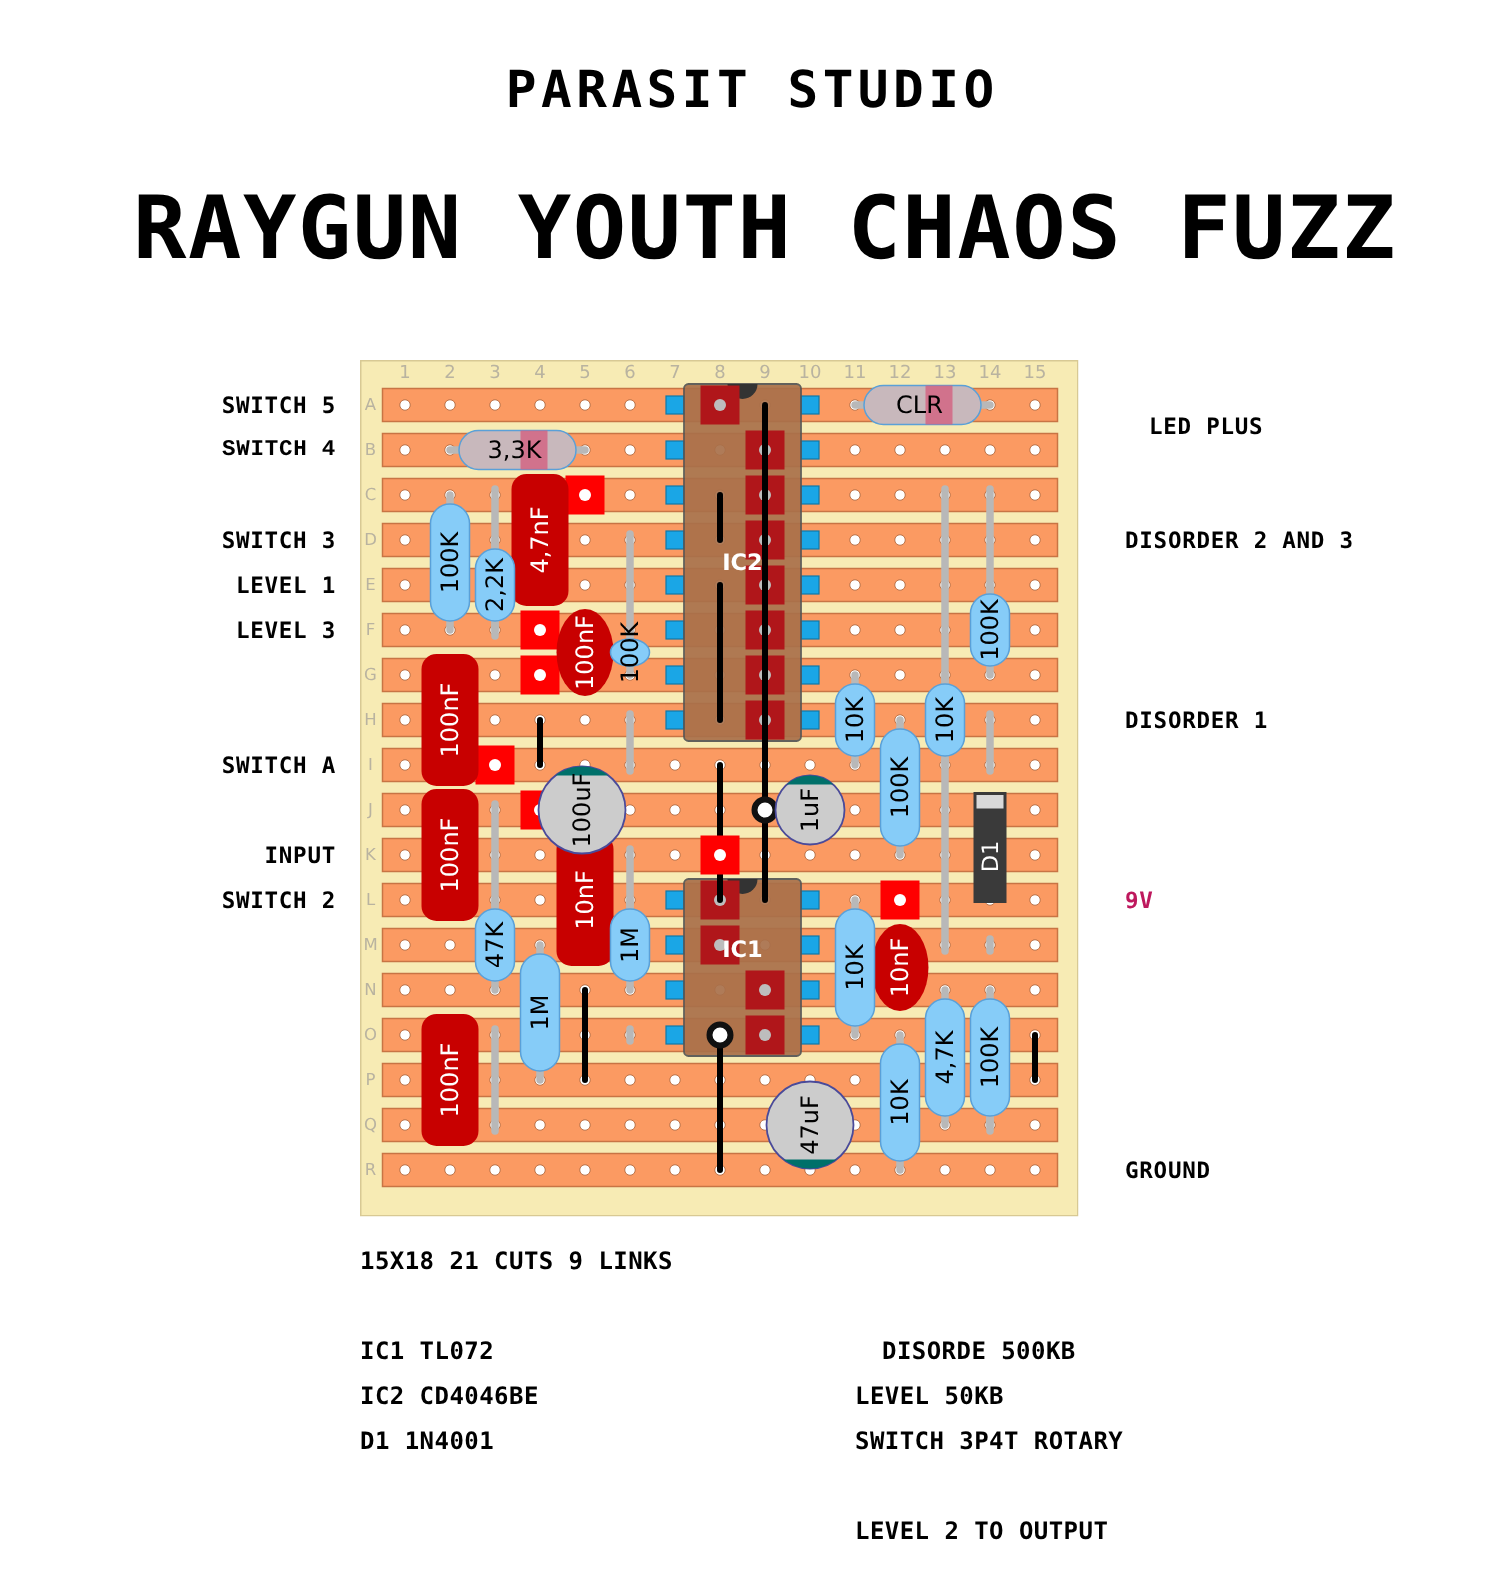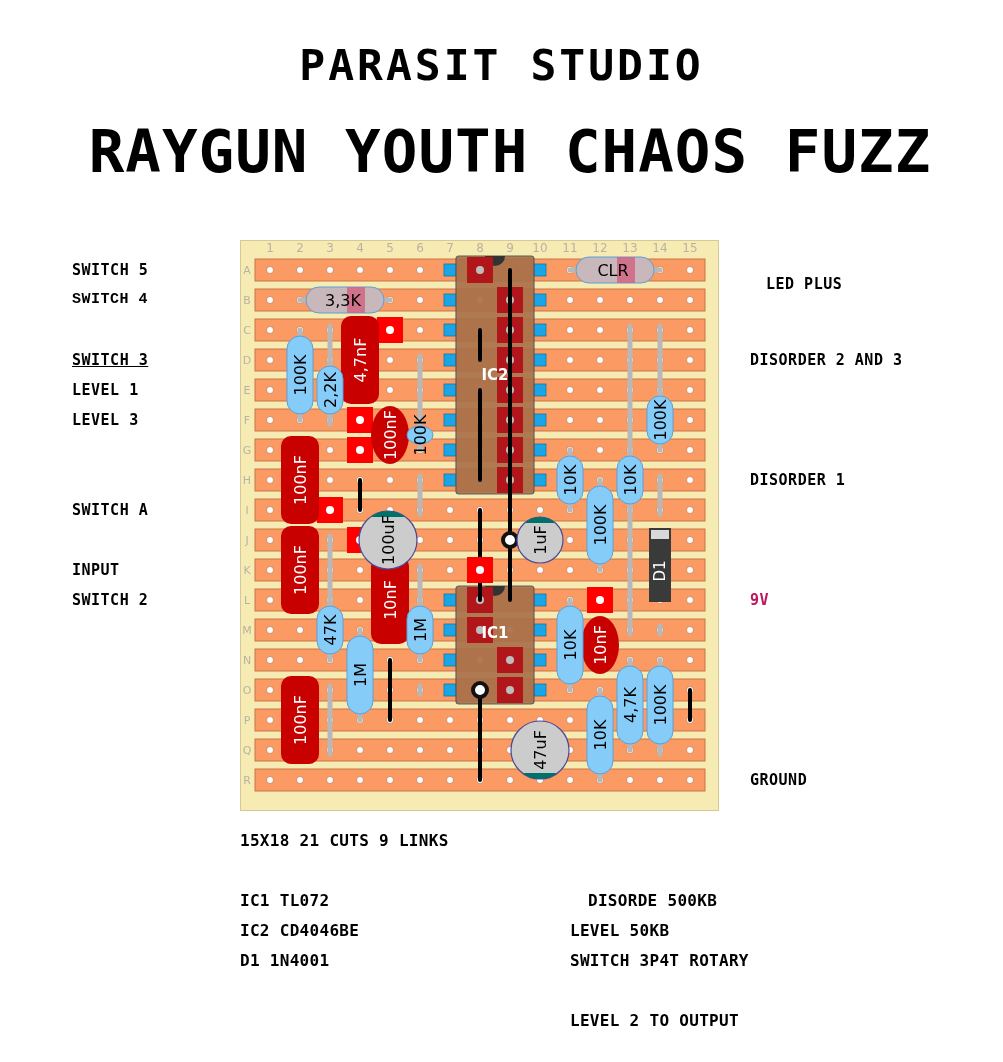--- a/index.html
+++ b/index.html
@@ -1,43 +1,43 @@
 <!DOCTYPE html>
 <html><head>
 <meta charset="utf-8">
 <style>
   html, body { margin: 0; padding: 0; background: #ffffff; }
   body { width: 1003px; height: 1062px; position: relative; overflow: hidden;
          font-family: "DejaVu Sans Mono", monospace; color: #000; }
   .studio { position: absolute; top: 40px; left: 0; width: 1003px; text-align: center;
-            font-family: "DejaVu Sans Mono", monospace; font-weight: bold; font-size: 43px;
+            font-family: "DejaVu Sans Mono", monospace; font-weight: bold; font-size: 34px;
             letter-spacing: 3px; }
   .title { position: absolute; top: 118px; left: 0; width: 1020px; text-align: center;
            font-family: "DejaVu Sans Mono", monospace; font-weight: bold; font-size: 58px;
            letter-spacing: 1px; transform: scaleX(1.02); }
   .lbl { position: absolute; font-family: "DejaVu Sans Mono", monospace; font-weight: bold;
          font-size: 15px; line-height: 18px; white-space: nowrap; letter-spacing: 0.5px; }
-  .lbl.left { text-align: left; width: 140px; left: 72px; }
+  .lbl.left { text-align: right; width: 140px; left: 84px; }
   .lbl.right { left: 750px; }
   .lbl.red { color: #be185d; }
   .note { position: absolute; font-family: "DejaVu Sans Mono", monospace; font-weight: bold;
           font-size: 16px; line-height: 18px; white-space: nowrap; letter-spacing: 0.3px; }
   #board { position: absolute; left: 240px; top: 240px; }
   svg text { font-family: "DejaVu Sans", sans-serif; }
 </style>
 </head>
 <body>
 
 <div class="studio">PARASIT STUDIO</div>
 <div class="title">RAYGUN YOUTH CHAOS FUZZ</div>
 
 <div id="left-labels">
     <div class="lbl left" style="top: 261px;">SWITCH 5</div>
     <div class="lbl left" style="top: 291px; font-family: Liberation Mono, monospace;">SWITCH 4</div>
-    <div class="lbl left" style="top: 351px; text-decoration: underline;">SWITCH 3</div>
+    <div class="lbl left" style="top: 351px;">SWITCH 3</div>
     <div class="lbl left" style="top: 381px;">LEVEL 1</div>
     <div class="lbl left" style="top: 411px;">LEVEL 3</div>
     <div class="lbl left" style="top: 501px;">SWITCH A</div>
     <div class="lbl left" style="top: 561px;">INPUT</div>
     <div class="lbl left" style="top: 591px;">SWITCH 2</div>
   </div>
 <div id="right-labels">
     <div class="lbl right" style="top: 275px; margin-left: 16px;">LED PLUS</div>
     <div class="lbl right" style="top: 351px;">DISORDER 2 AND 3</div>
     <div class="lbl right" style="top: 471px;">DISORDER 1</div>

